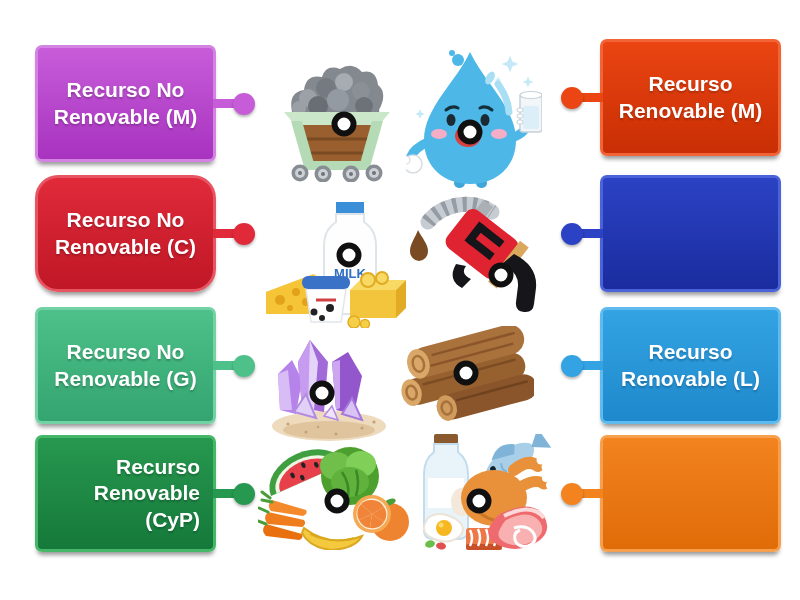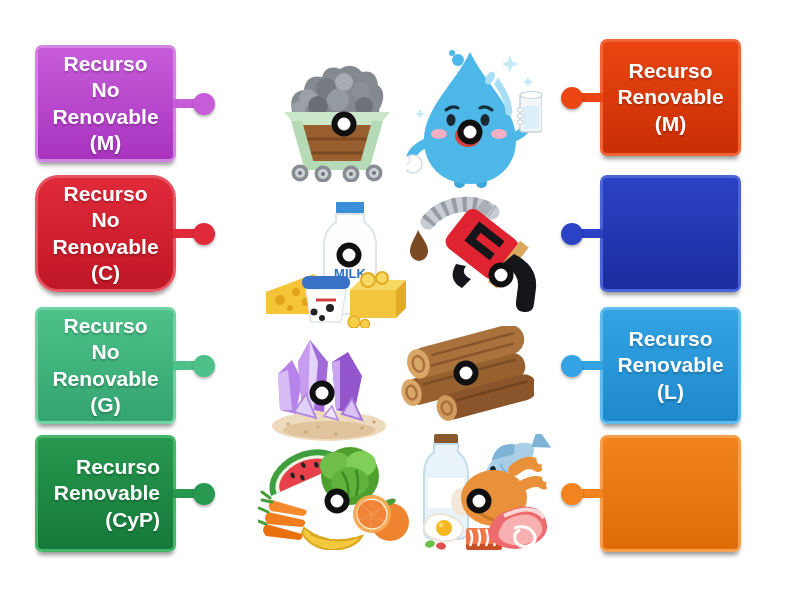--- a/index.html
+++ b/index.html
@@ -1,20 +1,20 @@
 <!DOCTYPE html>
 <html><head>
 <meta charset="utf-8">
 <style>
   html,body{margin:0;padding:0;background:#ffffff;}
   body{width:800px;height:600px;font-family:"Liberation Sans",sans-serif;}
   .board{position:relative;width:800px;height:600px;background:#fff;overflow:hidden;}
 
   .label{
-    position:absolute;width:141px;height:117px;box-sizing:border-box;
+    position:absolute;width:181px;height:117px;box-sizing:border-box;
     border:3px solid var(--border,#999);border-radius:7px;
     background:linear-gradient(180deg,var(--fill,#888) 0%,var(--fill2,#777) 100%);
     color:#fff;font-weight:bold;font-size:21px;line-height:1.26;text-align:center;
     display:flex;align-items:center;justify-content:center;padding:4px 13px;
     box-shadow:0 5px 4px -2px rgba(0,0,0,.4);
     text-shadow:0 2px 2px rgba(0,0,0,.22);
     cursor:pointer;
   }
   .label.left{left:35px;}
   .label.right{left:600px;}

